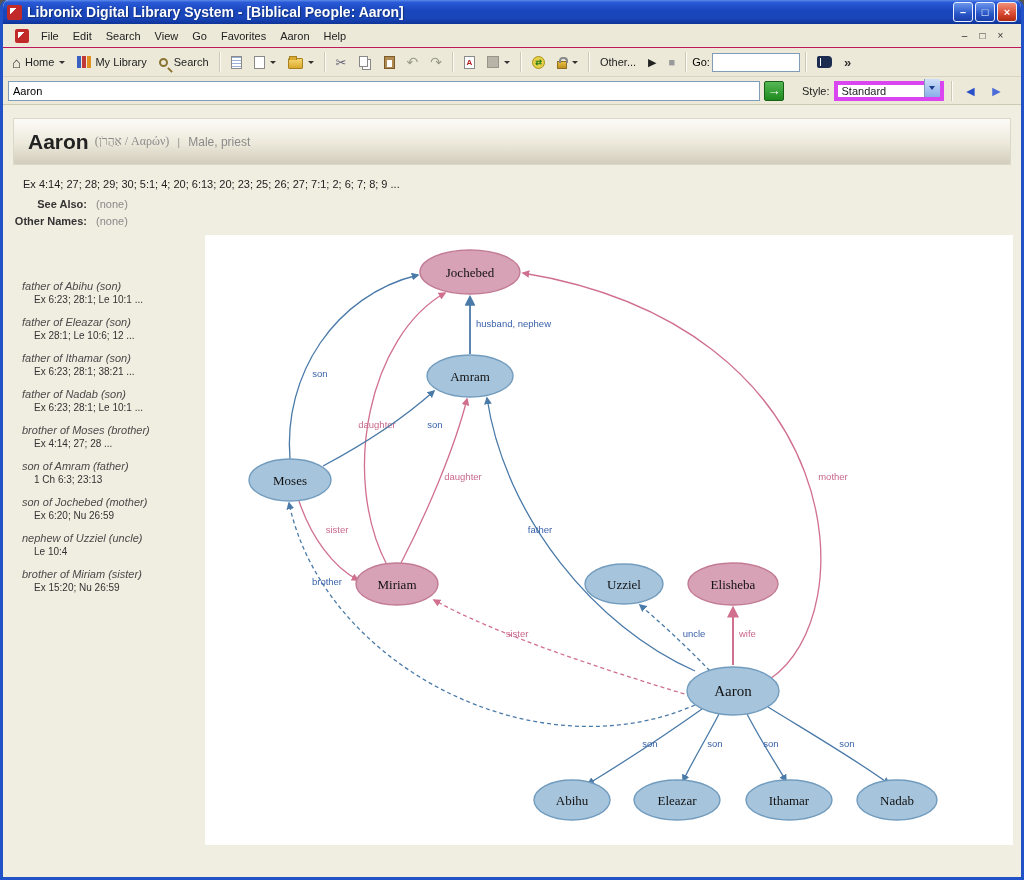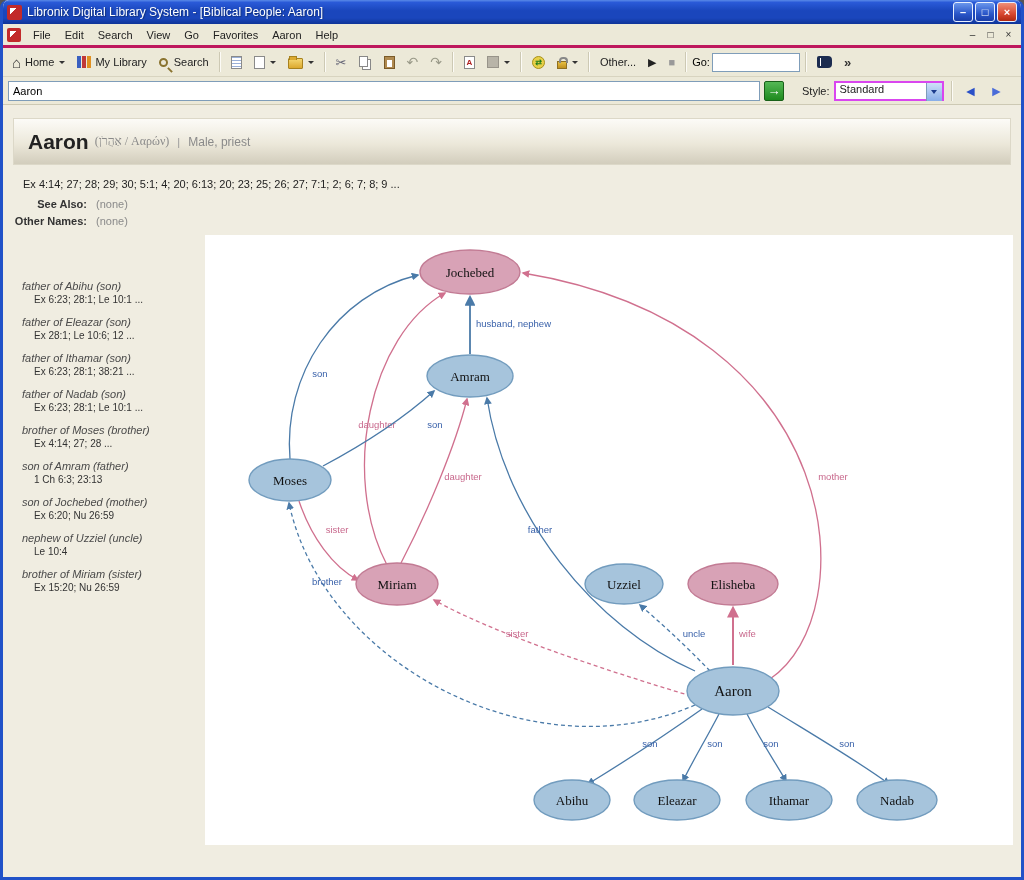--- a/index.html
+++ b/index.html
@@ -7,30 +7,30 @@
   .window{width:1024px;height:880px;border:3px solid #2152c8;border-top:none;background:#ece9d8;
     display:flex;flex-direction:column;font-family:"Liberation Sans",sans-serif;font-size:11px;
     border-radius:8px 8px 0 0;overflow:hidden;position:relative;}
   
   .titlebar{height:24px;flex:0 0 24px;display:flex;align-items:center;padding:0 4px;
     background:linear-gradient(180deg,#5a8ae8 0%,#2a5ad8 10%,#1a46bc 45%,#1a46bc 75%,#0e3498 100%);
     border-radius:6px 6px 0 0;}
   .app-icon{width:15px;height:15px;background:#c22a2a;border-radius:2px;margin-right:5px;position:relative;flex:0 0 15px;}
   .app-icon::after{content:"";position:absolute;left:3px;top:3px;width:9px;height:9px;
     background:linear-gradient(135deg,#fff 0 35%,transparent 35%);}
-  .title-text{color:#fff;font-weight:normal;font-size:12px;text-shadow:1px 1px 1px #10307a;flex:1;
+  .title-text{color:#fff;font-weight:bold;font-size:14px;text-shadow:1px 1px 1px #10307a;flex:1;
     white-space:nowrap;overflow:hidden;}
   .tb-btns{display:flex;gap:2px;}
   .tb-btn{width:20px;height:20px;border:1px solid #e8f0ff;border-radius:3px;color:#fff;
     display:flex;align-items:center;justify-content:center;font-size:11px;font-weight:bold;
     background:linear-gradient(180deg,#6a96ec,#2a56c8 60%,#1a3ea8);cursor:default;}
   .tb-btn.close{background:linear-gradient(180deg,#f09078,#d84830 60%,#b02810);}
   
-  .menubar{height:24px;flex:0 0 24px;display:flex;align-items:center;padding:0 4px;background:#ece9d8;
-    border-bottom:3px solid #be185d;}
+  .menubar{height:24px;flex:0 0 24px;display:flex;align-items:center;padding:0 12px;background:#ece9d8;
+    border-bottom:1px solid #be185d;}
   .app-icon.small{width:14px;height:14px;flex:0 0 14px;}
   .menu-items{display:flex;}
   .menu-item{padding:3px 7px;color:#222;}
   .mdi-btns{margin-left:auto;display:flex;gap:1px;}
   .mdi-btn{width:17px;height:15px;display:flex;align-items:center;justify-content:center;color:#333;
     font-size:10px;border:1px solid transparent;}
   
   .toolbar{height:29px;flex:0 0 29px;display:flex;align-items:center;padding:0 4px;background:#ece9d8;
     border-bottom:1px solid #d8d4c0;gap:2px;}
   .tbtn{display:flex;align-items:center;gap:4px;padding:3px 5px;border-radius:2px;color:#222;white-space:nowrap;}
@@ -64,21 +64,21 @@
   .g-book::after{content:"";position:absolute;left:3px;top:2px;width:1px;height:8px;background:#fff;}
   .g-chevron{font-size:13px;color:#333;font-weight:bold;}
   .go-input{width:88px;height:19px;border:1px solid #7f9db9;background:#fff;font:11px "Liberation Sans",sans-serif;padding:1px 3px;}
   
   .addressbar{height:28px;flex:0 0 28px;display:flex;align-items:center;padding:2px 5px;background:#ece9d8;
     border-bottom:1px solid #cdc9b4;gap:4px;}
   .addr-input{flex:0 1 752px;height:20px;border:1px solid #7f9db9;background:#fff;font:11px "Liberation Sans",sans-serif;padding:1px 4px;}
   .go-btn{width:20px;height:20px;border:1px solid #186018;border-radius:2px;background:linear-gradient(180deg,#55b855,#1e8a1e);
     color:#fff;display:flex;align-items:center;justify-content:center;font-size:13px;font-weight:bold;}
   .style-label{margin-left:14px;color:#222;}
-  .combo{width:110px;height:20px;border:2px solid #d946ef;background:#fff;display:flex;align-items:flex-start;}
+  .combo{width:110px;height:20px;border:4px solid #d946ef;background:#fff;display:flex;align-items:flex-end;}
   .combo-val{flex:1;padding:0 4px;color:#222;}
   .combo-arrow{width:16px;height:18px;background:linear-gradient(180deg,#cfe0f8,#88aee8);border-left:1px solid #7f9db9;
     display:flex;align-items:center;justify-content:center;}
   .combo-arrow::after{content:"";border-top:4px solid #1c3c8c;border-left:3px solid transparent;border-right:3px solid transparent;}
   .nav-arrow{font-size:14px;color:#2a50c8;padding:0 4px;}
   .nav-arrow.fwd{color:#4a6cd8;}
   
   .content{flex:1;position:relative;background:#f0ede1;overflow:hidden;}
   .banner{margin:13px 10px 0;height:47px;background:linear-gradient(180deg,#fcfbf7 0%,#ece8da 55%,#d2cdbc 100%);
     border:1px solid #dcd8c8;display:flex;align-items:center;padding:0 14px;}

